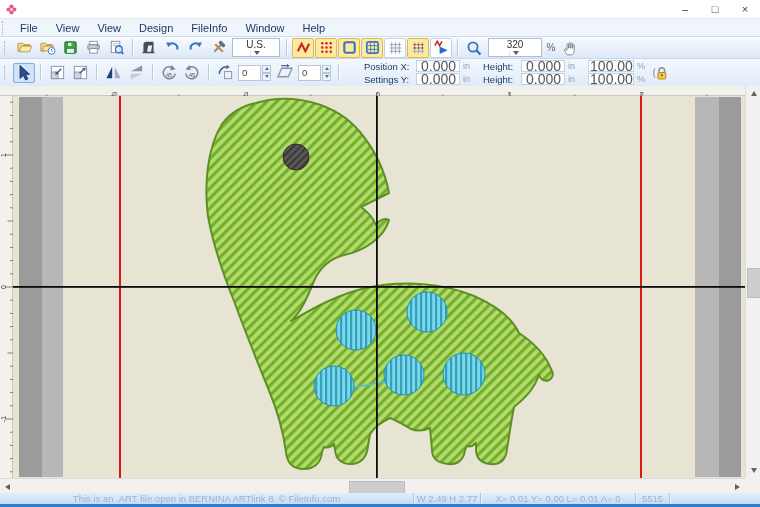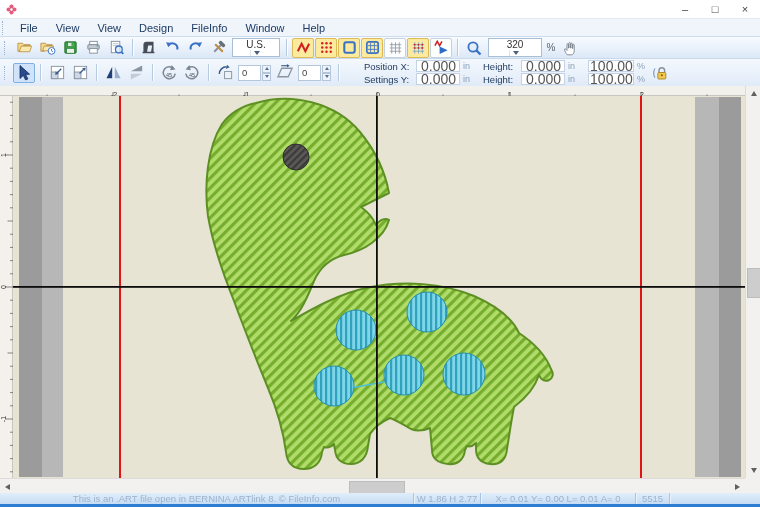--- a/index.html
+++ b/index.html
@@ -507,19 +507,19 @@
     <div id="hscroll" class="sb">
       <span class="sarrow tri-lf" style="left:0"></span>
       <div id="hthumb"></div>
       <span class="sarrow tri-rt" style="right:0"></span>
     </div>
     <div id="sbcorner"></div>
   </div>
 
   <div id="statusbar">
     <span class="sseg" style="width:413px">This is an .ART file open in BERNINA ARTlink 8. © FileInfo.com</span>
-    <span class="sseg" style="width:67px">W 1.86 H 2.77</span>
+    <span class="sseg" style="width:67px">W 2.49 H 2.77</span>
     <span class="sseg" style="width:155px">X= 0.01 Y= 0.00 L= 0.01 A= 0</span>
     <span class="sseg" style="width:34px">5515</span>
     <span class="sseg" style="flex:1"></span>
   </div>
   <div id="bottomedge"></div>
 </div>
 
 </body></html>

